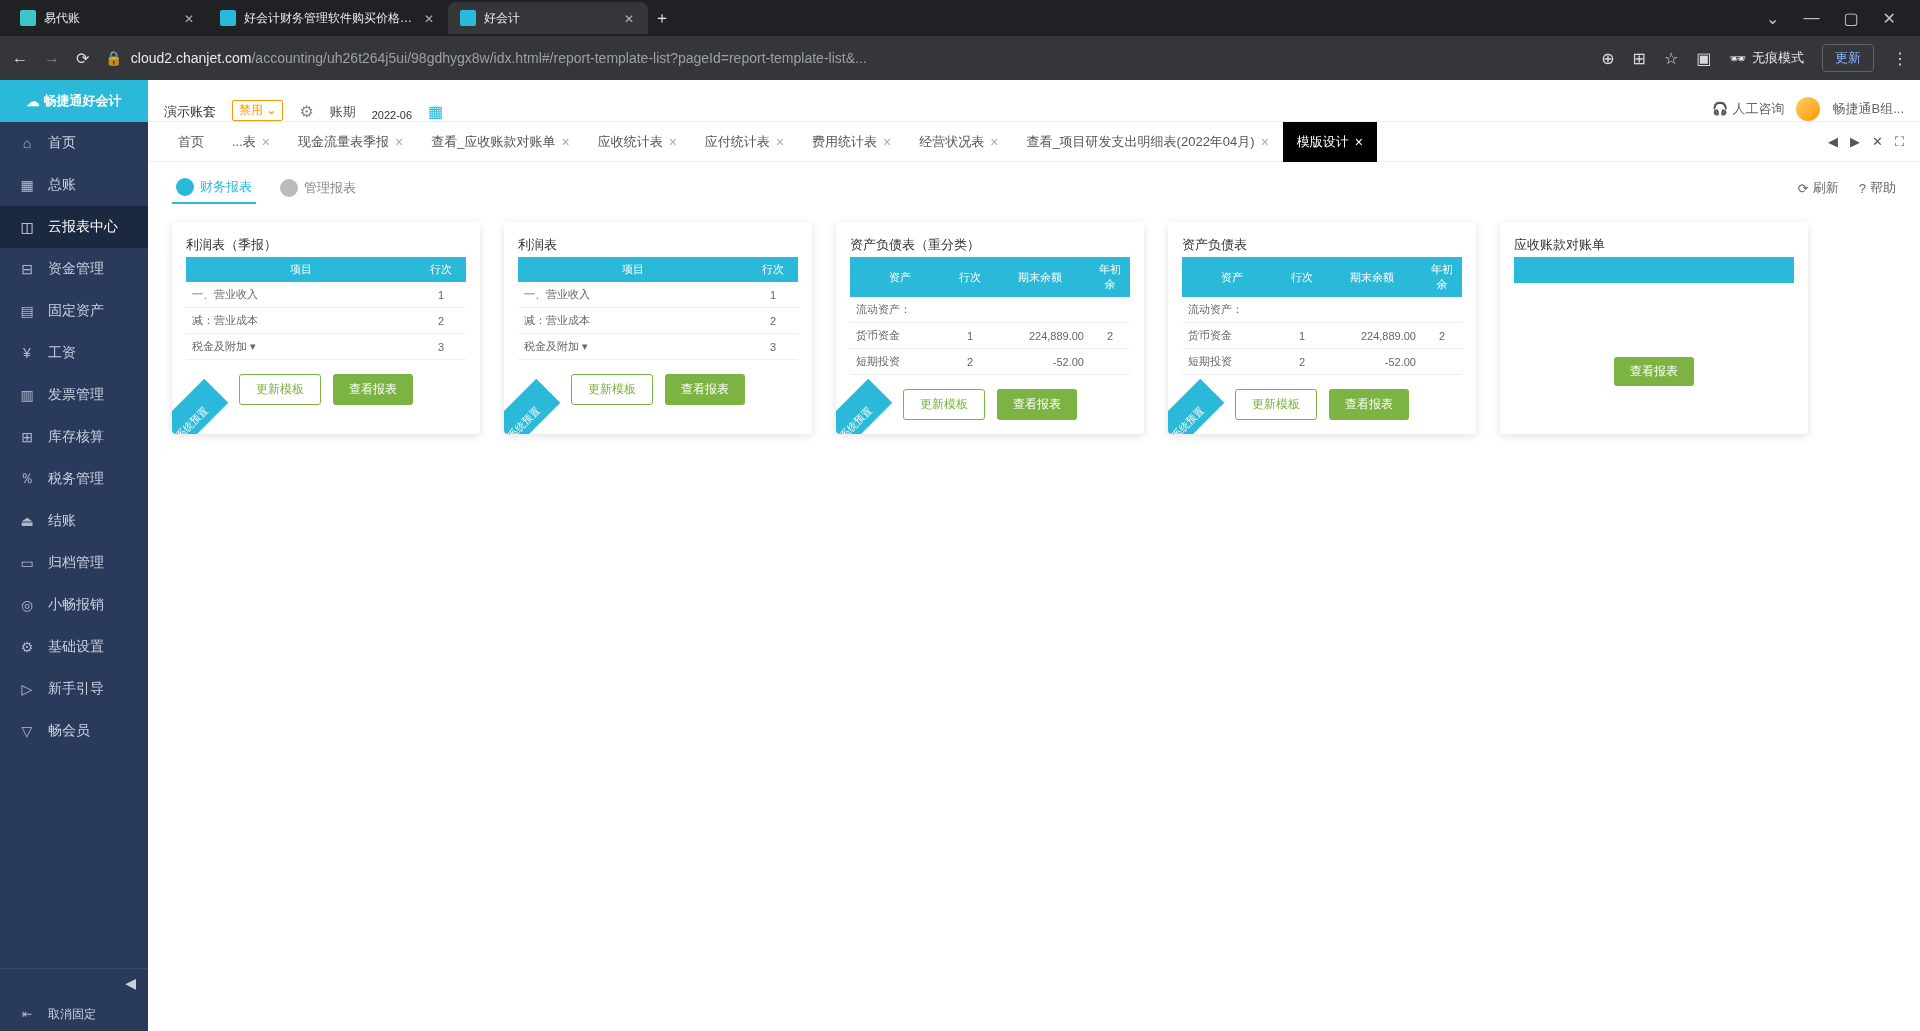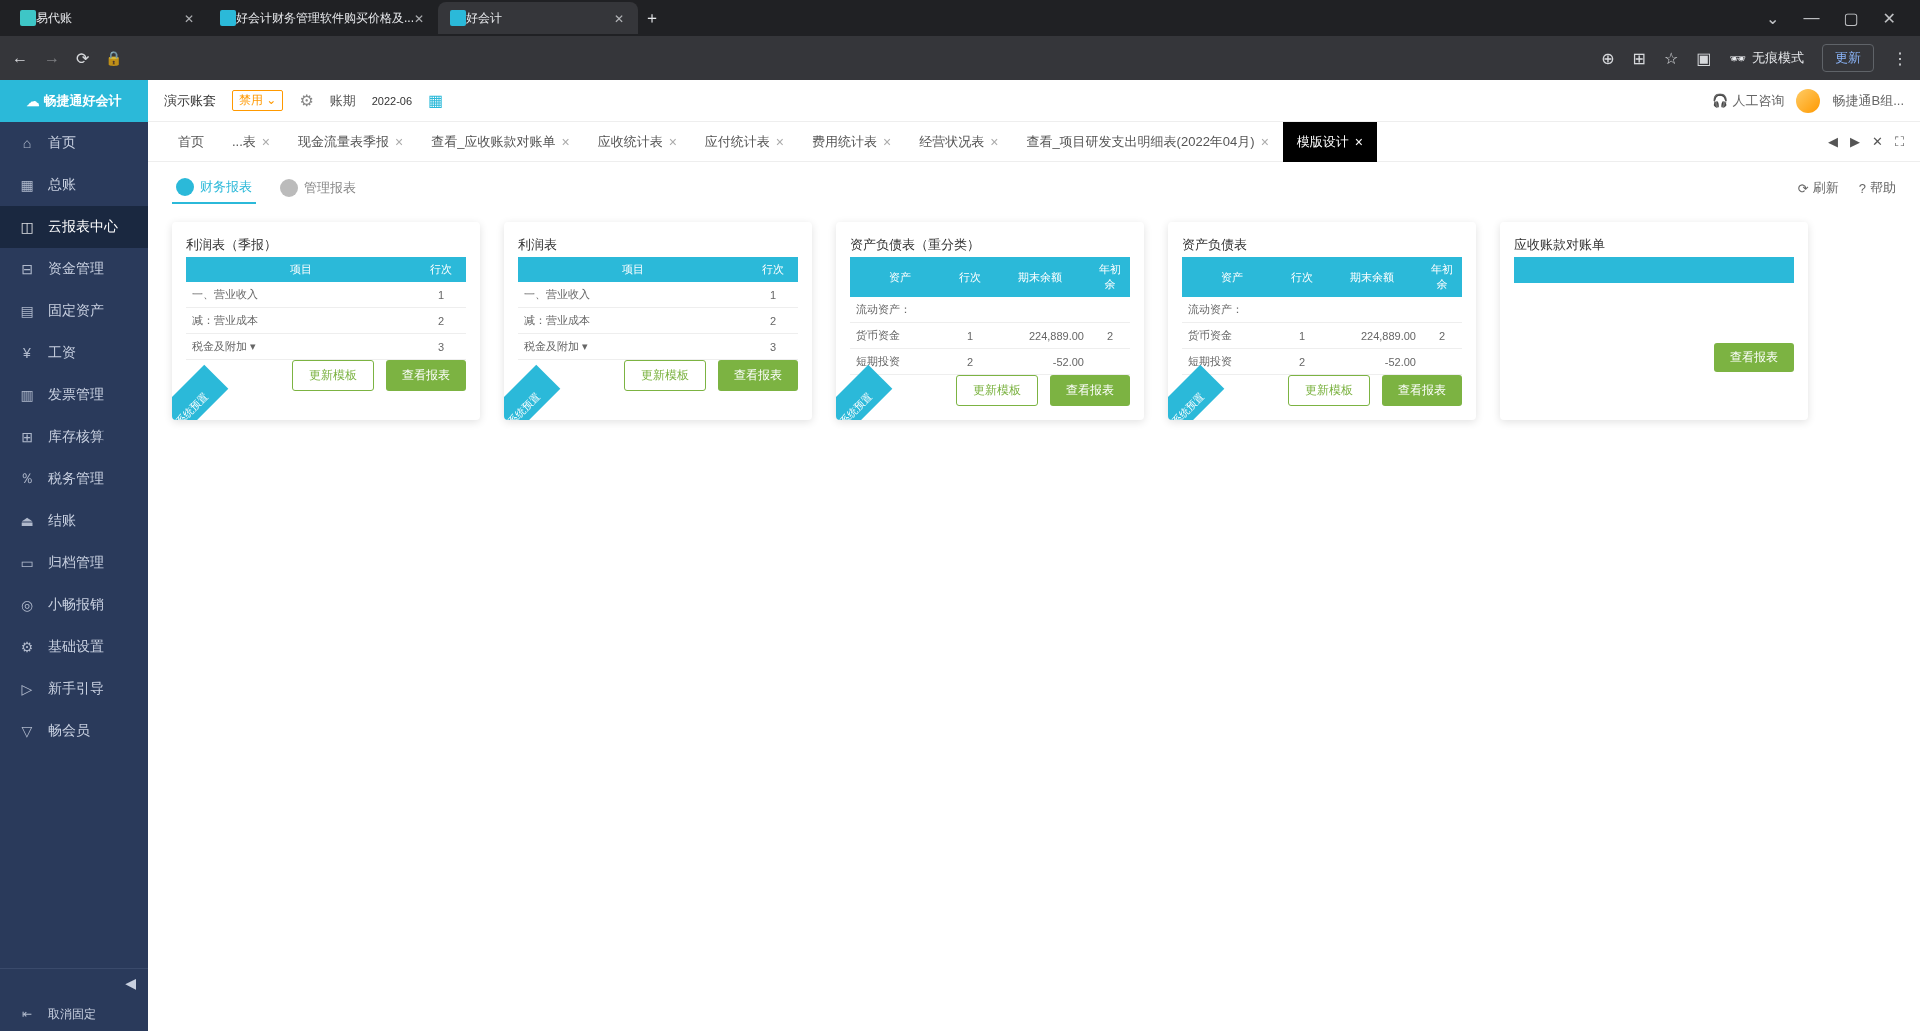--- a/index.html
+++ b/index.html
@@ -1,21 +1,21 @@
 <!DOCTYPE html>
 <html><head>
   <meta charset="utf-8">
   <style>
     * { margin: 0; padding: 0; box-sizing: border-box; font-family: "Microsoft YaHei", sans-serif; }
     body { background: #fff; overflow: hidden; }
     
     
     .browser-chrome { background: #202124; color: #e8eaed; }
     .tab-bar { display: flex; align-items: center; height: 36px; padding: 0 8px; }
-    .tab { display: flex; align-items: center; padding: 0 12px; height: 32px; min-width: 200px; max-width: 240px; border-radius: 8px 8px 0 0; font-size: 12px; cursor: pointer; }
+    .tab { display: flex; align-items: center; padding: 0 12px; height: 32px; min-width: 200px; max-width: 240px; border-radius: 8px 8px 0 0; font-size: 12px; gap: 8px; cursor: pointer; }
     .tab.active { background: #35363a; }
     .tab .favicon { width: 16px; height: 16px; border-radius: 2px; flex-shrink: 0; }
     .tab .title { flex: 1; overflow: hidden; text-overflow: ellipsis; white-space: nowrap; }
     .tab .close { width: 12px; height: 12px; opacity: 0.7; }
     .new-tab { width: 28px; height: 28px; display: flex; align-items: center; justify-content: center; cursor: pointer; }
     .window-controls { margin-left: auto; display: flex; gap: 24px; padding: 0 16px; align-items: center; }
     .win-btn { cursor: pointer; opacity: 0.8; }
     
     .nav-bar { display: flex; align-items: center; height: 44px; padding: 0 12px; gap: 16px; background: #35363a; }
     .nav-btn { cursor: pointer; opacity: 0.9; }
@@ -33,21 +33,21 @@
     .sidebar { width: 148px; background: #2a3a5b; color: #c8d0e0; display: flex; flex-direction: column; font-size: 14px; }
     .logo-area { height: 42px; background: #2bb9d9; display: flex; align-items: center; justify-content: center; color: #fff; font-size: 13px; font-weight: bold; }
     .sidebar-item { display: flex; align-items: center; padding: 12px 18px; gap: 12px; cursor: pointer; }
     .sidebar-item.active { background: #1a2840; color: #fff; }
     .sidebar-item .icon { width: 18px; height: 18px; opacity: 0.85; display: flex; align-items: center; justify-content: center; }
     .sidebar-footer { margin-top: auto; border-top: 1px solid #3a4a6b; }
     .sidebar-collapse { text-align: right; padding: 6px 12px; cursor: pointer; }
     
     .main { flex: 1; display: flex; flex-direction: column; background: #fff; min-width: 0; }
     
-    .top-bar { height: 42px; display: flex; align-items: center; padding: 0 16px; border-bottom: 1px solid #eee; gap: 16px; }
+    .top-bar { height: 42px; display: flex; align-items: flex-end; padding: 0 16px; border-bottom: 1px solid #eee; gap: 16px; }
     .account-name { font-size: 13px; color: #333; }
     .disable-badge { color: #f90; border: 1px solid #f90; padding: 1px 6px; border-radius: 2px; font-size: 12px; }
     .period-label { font-size: 13px; color: #555; }
     .period-value { font-size: 11px; color: #333; }
     .top-right { margin-left: auto; display: flex; align-items: center; gap: 12px; font-size: 13px; color: #666; }
     .avatar { width: 24px; height: 24px; border-radius: 50%; background: linear-gradient(135deg,#fc6,#f90); }
     
     .tabs-row { height: 40px; display: flex; align-items: center; border-bottom: 1px solid #eee; padding-left: 16px; font-size: 13px; color: #555; }
     .app-tab { padding: 0 14px; height: 40px; display: flex; align-items: center; gap: 6px; cursor: pointer; white-space: nowrap; }
     .app-tab .tab-close { color: #aaa; font-size: 14px; }
@@ -68,21 +68,21 @@
     .cards { display: flex; flex-wrap: wrap; gap: 24px; padding: 8px 24px 24px; }
     .card { width: 308px; background: #fff; box-shadow: 0 2px 8px rgba(0,0,0,0.12); border-radius: 4px; padding: 14px; position: relative; overflow: hidden; }
     .card-title { font-size: 13px; color: #333; margin-bottom: 3px; }
     .mini-table { width: 100%; border-collapse: collapse; font-size: 11px; }
     .mini-table th { background: #2bb9d9; color: #fff; padding: 5px 6px; font-weight: normal; text-align: center; }
     .mini-table td { padding: 5px 6px; border-bottom: 1px solid #eee; color: #666; }
     .mini-table td.left { text-align: left; }
     .mini-table td.center { text-align: center; }
     .mini-table td.right { text-align: right; }
     .neg { color: #e74c3c; }
-    .card-actions { display: flex; justify-content: flex-end; gap: 12px; margin-top: 0; }
+    .card-actions { display: flex; justify-content: center; gap: 12px; margin-top: 14px; }
     .btn { padding: 6px 16px; font-size: 12px; border-radius: 3px; cursor: pointer; border: none; }
     .btn-outline { background: #fff; color: #7cb342; border: 1px solid #7cb342; }
     .btn-green { background: #7cb342; color: #fff; }
     .corner-badge { position: absolute; bottom: -2px; left: -24px; background: #2bb9d9; color: #fff; font-size: 10px; padding: 16px 20px 4px; transform: rotate(-45deg); }
     .empty-header { height: 26px; background: #2bb9d9; }
   </style>
 </head>
 <body>
 
 <div class="browser-chrome">
@@ -109,20 +109,23 @@
       <span class="win-btn">▢</span>
       <span class="win-btn">✕</span>
     </div>
   </div>
   <div class="nav-bar">
     <span class="nav-btn">←</span>
     <span class="nav-btn" style="opacity:0.4">→</span>
     <span class="nav-btn">⟳</span>
     <div class="url-bar">
       <span class="lock">🔒</span>
+      <span class="url-text">
+        <span>cloud2.chanjet.com</span><span class="dim">/accounting/uh26t264j5ui/98gdhygx8w/idx.html#/report-template-list?pageId=report-template-list&amp;...</span>
+      </span>
     </div>
     <div class="nav-icons">
       <span class="nav-btn">⊕</span>
       <span class="nav-btn">⊞</span>
       <span class="nav-btn">☆</span>
       <span class="nav-btn">▣</span>
       <span class="incognito-badge">
         <span>🕶</span>
         <span>无痕模式</span>
       </span>

